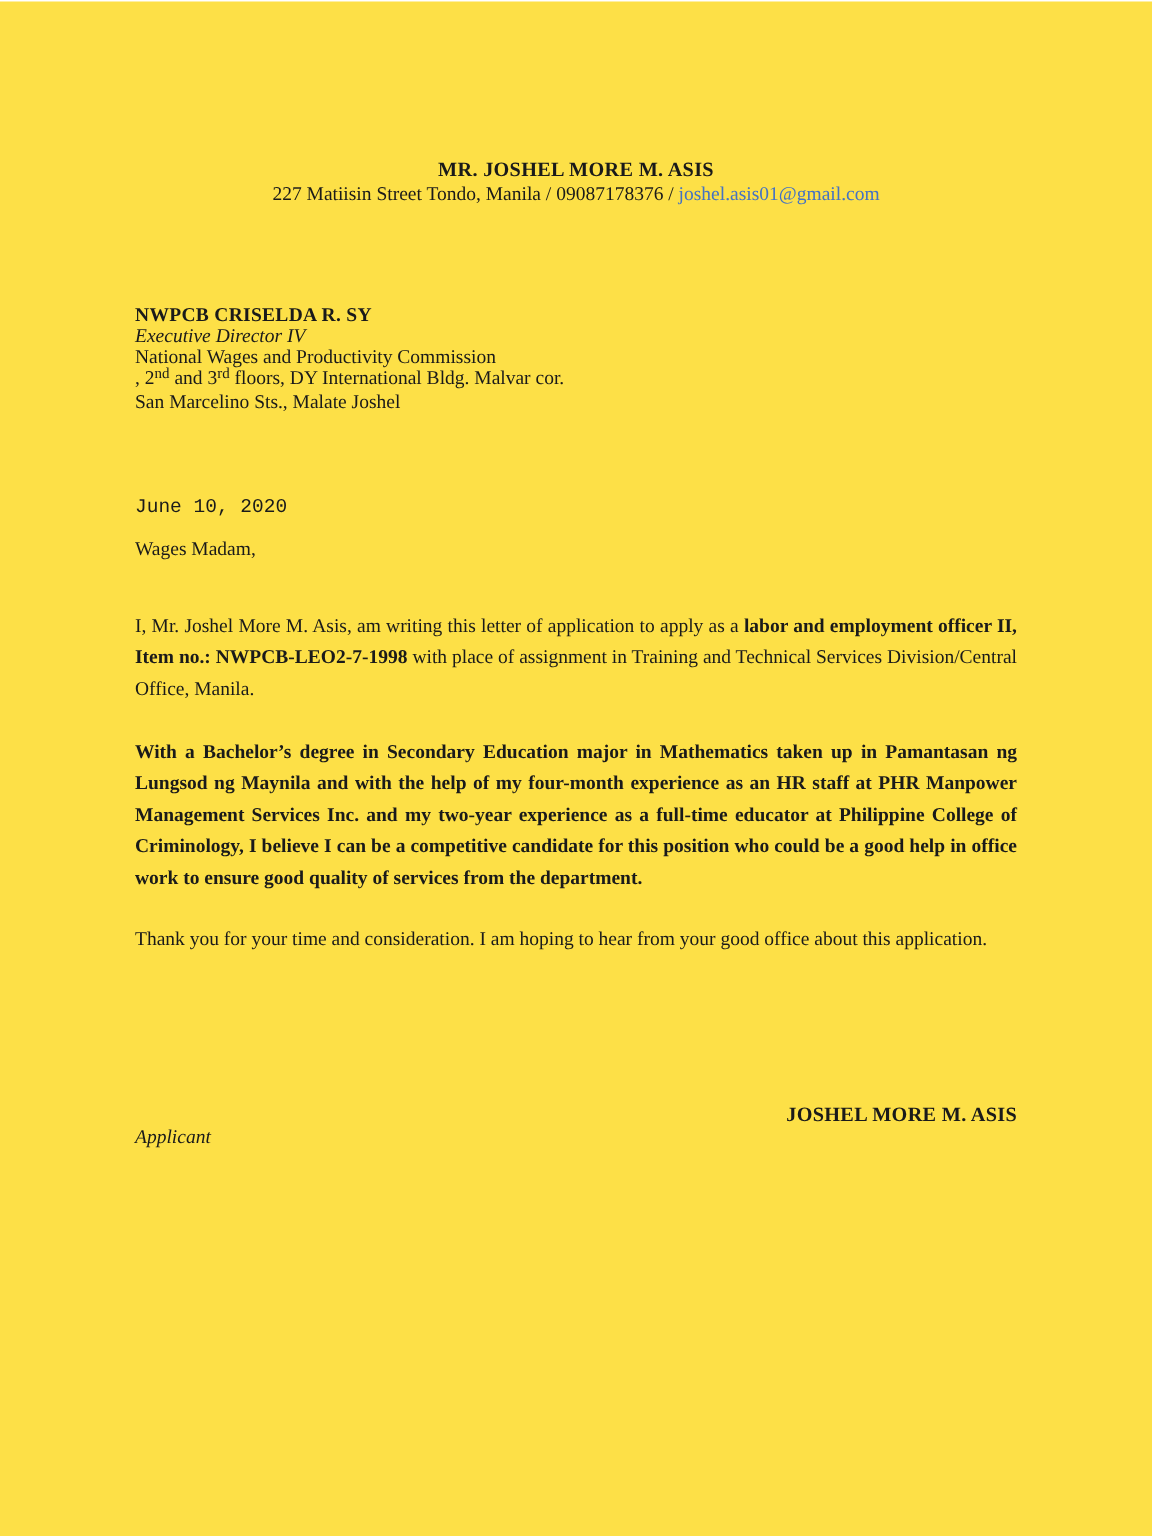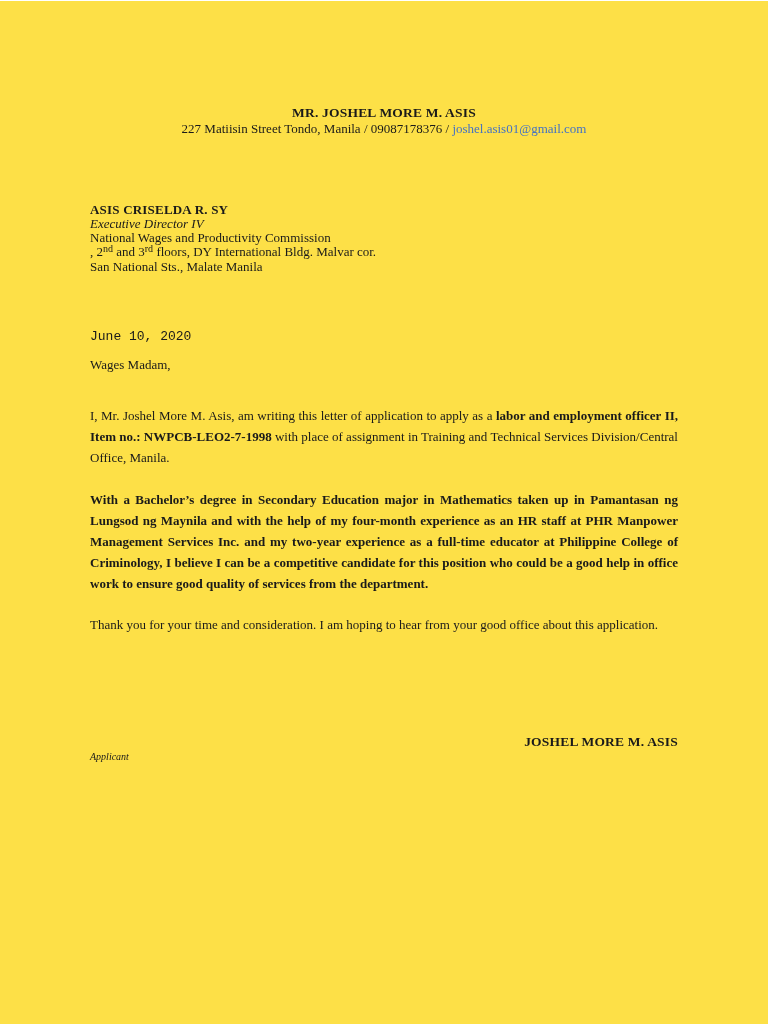--- a/index.html
+++ b/index.html
@@ -65,43 +65,43 @@
   .para-1 { margin-top: 33px; }
   .para-2 { margin-top: 21px; font-weight: bold; }
   .para-3 { margin-top: 20px; }
   .inline-bold { font-weight: bold; }
   .signature-block {
     margin-top: 100px;
     font-size: 13.5px;
     line-height: 14.5px;
   }
   .signature-name { font-weight: bold; letter-spacing: 0.2px; text-align: right; }
-  .signature-title { font-style: italic; font-size: 10px; font-family: Liberation Serif, serif; }
+  .signature-title { font-style: italic; font-size: 13px; font-family: Liberation Serif, serif; }
 </style>
 </head>
 <body>
 
 <div class="page">
   <div class="content">
 
     <div class="letter-header">
       <div class="sender-name">MR. JOSHEL MORE M. ASIS</div>
       <div class="contact-line">
         <span>227 Matiisin Street Tondo, Manila / 09087178376 / </span><a class="email-link">joshel.asis01@gmail.com</a>
       </div>
     </div>
 
     <div class="recipient-block">
-      <div class="recipient-name">ASIS CRISELDA R. SY</div>
+      <div class="recipient-name">NWPCB CRISELDA R. SY</div>
       <div class="recipient-title">Executive Director IV</div>
       <div class="recipient-org">National Wages and Productivity Commission</div>
       <div class="recipient-address-1">
         <span>, 2</span><sup class="ordinal">nd</sup><span> and 3</span><sup class="ordinal">rd</sup><span> floors, DY International Bldg. Malvar cor.</span>
       </div>
-      <div class="recipient-address-2">San National Sts., Malate Manila</div>
+      <div class="recipient-address-2">San Marcelino Sts., Malate Joshel</div>
     </div>
 
     <div class="date-line">June 10, 2020</div>
 
     <div class="salutation-line">Wages Madam,</div>
 
     <p class="body-para para-1">
       <span>I, Mr. Joshel More M. Asis, am writing this letter of application to apply as a </span><span class="inline-bold">labor and employment officer II, Item no.: NWPCB-LEO2-7-1998</span><span> with place of assignment in Training and Technical Services Division/Central Office, Manila.</span>
     </p>
 

